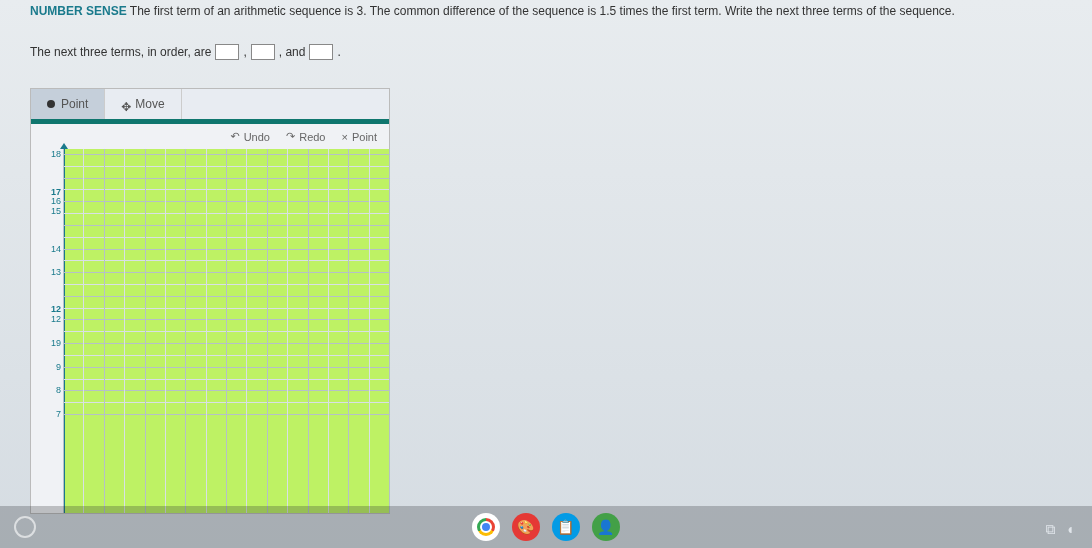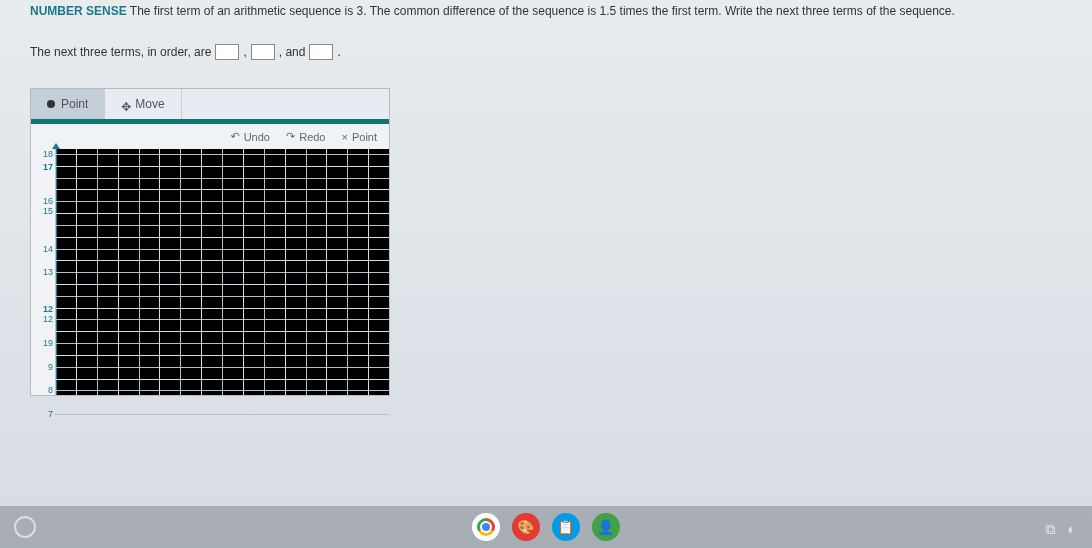--- a/index.html
+++ b/index.html
@@ -94,23 +94,23 @@
 .action-btn {
   font-size: 11px;
   color: #666;
   cursor: pointer;
   display: flex;
   align-items: center;
   gap: 4px;
 }
 .graph-area {
   position: relative;
-  height: 246px;
-  background: #000000;
-  margin-left: 24px;
+  height: 364px;
+  background: #bef264;
+  margin-left: 32px;
 }
 .y-axis {
   position: absolute;
   left: -24px;
   top: 0;
   height: 100%;
   width: 24px;
 }
 .y-label {
   position: absolute;
@@ -247,21 +247,21 @@
         <span>Redo</span>
       </div>
       <div class="action-btn">
         <span>×</span>
         <span>Point</span>
       </div>
     </div>
     <div class="graph-area">
       <div class="y-axis" id="y-axis">
           <div class="y-label" style="top: 5px;">18</div>
-          <div class="y-label" style="top: 18px; font-weight: bold;">17</div>
+          <div class="y-label" style="top: 43px; font-weight: bold;">17</div>
           <div class="y-label" style="top: 52.2727px;">16</div>
           <div class="y-label" style="top: 62px;">15</div>
           <div class="y-label" style="top: 99.5455px;">14</div>
           <div class="y-label" style="top: 123.182px;">13</div>
           <div class="y-label" style="top: 160px; font-weight: bold;">12</div>
           <div class="y-label" style="top: 170.455px;">12</div>
           <div class="y-label" style="top: 194.091px;">19</div>
           <div class="y-label" style="top: 217.727px;">9</div>
           <div class="y-label" style="top: 241.364px;">8</div>
           <div class="y-label" style="top: 265px;">7</div>

